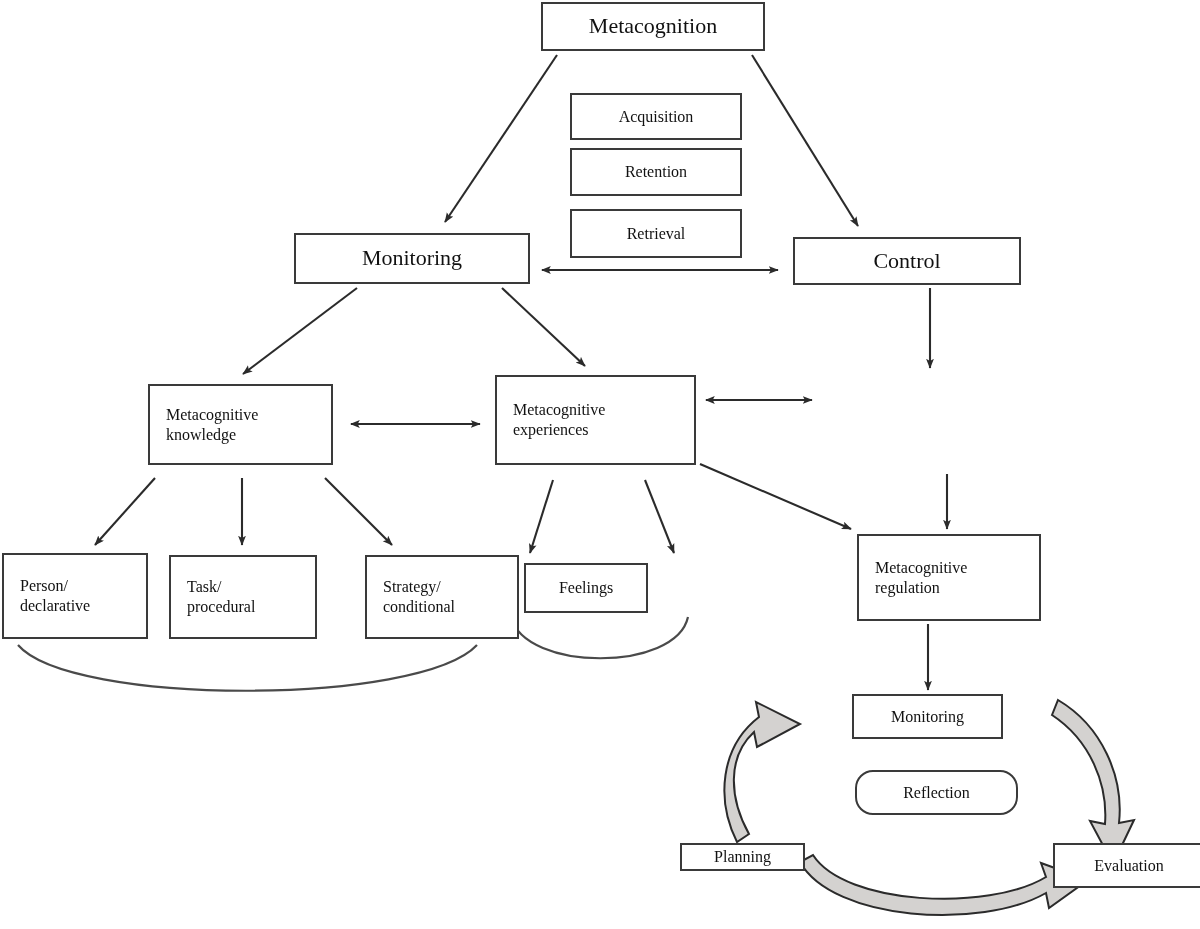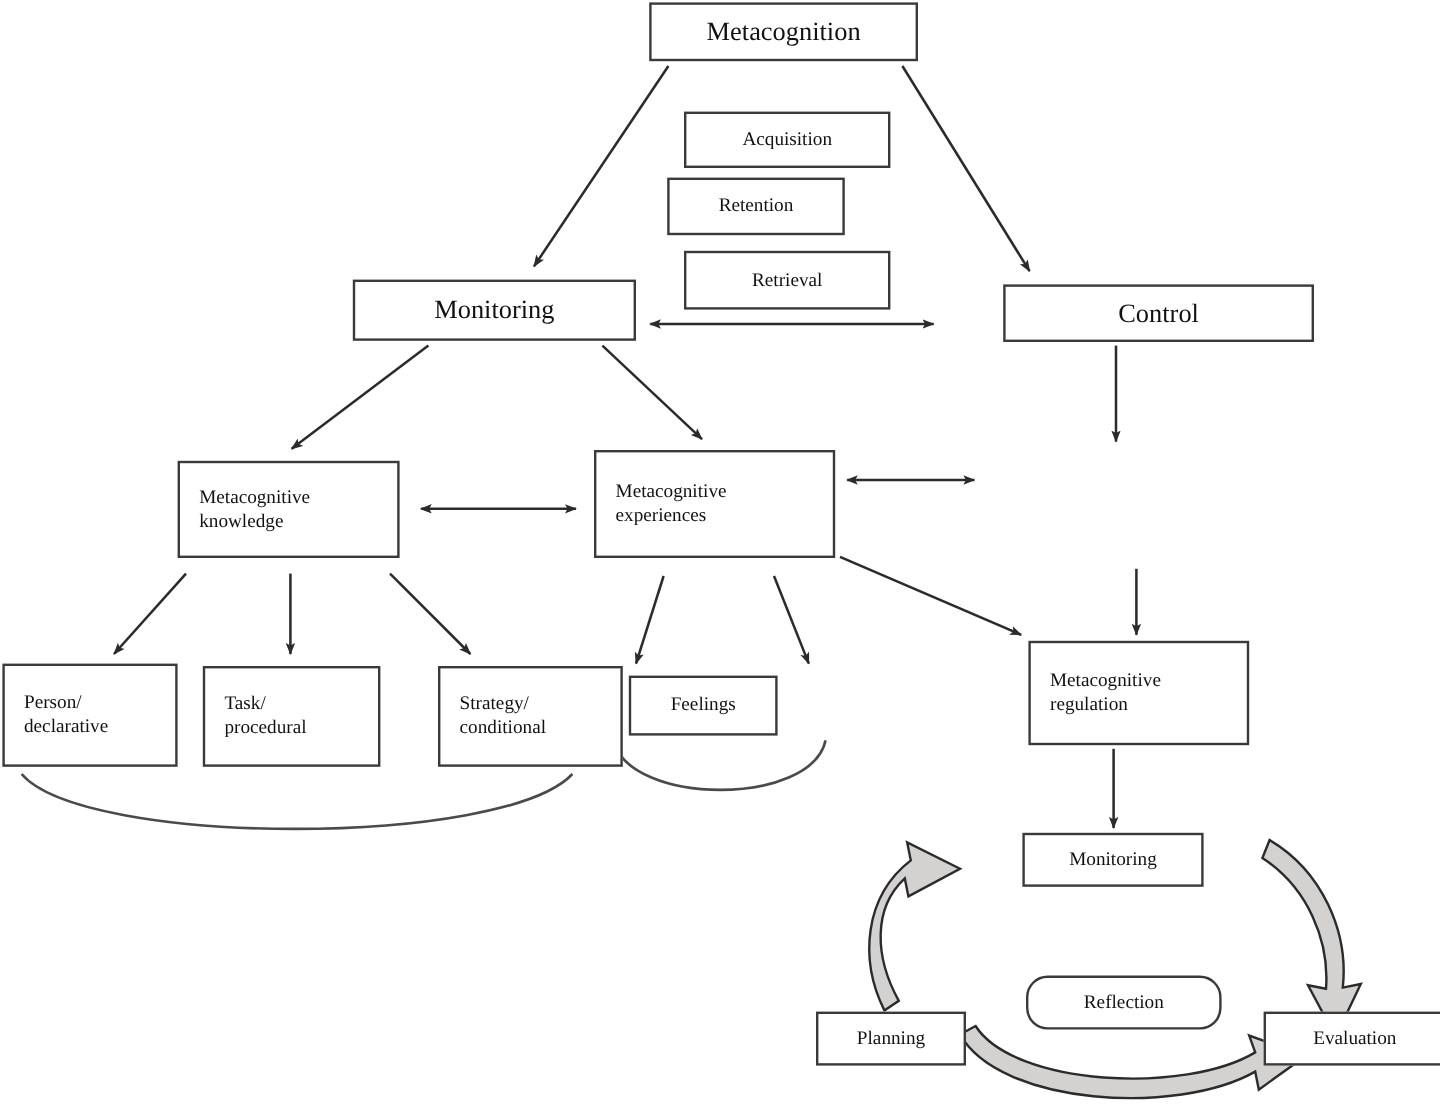--- a/index.html
+++ b/index.html
@@ -104,33 +104,33 @@
   </svg>
 
   <div class="node center fs22" style="left:541px; top:2px; width:224px; height:49px;">
     <span class="lbl">Metacognition</span>
   </div>
 
   <div class="node center fs21" style="left:570px; top:93px; width:172px; height:47px;">
     <span class="lbl">Acquisition</span>
   </div>
 
-  <div class="node center fs21" style="left:556px; top:148px; width:148px; height:48px;">
+  <div class="node center fs21" style="left:570px; top:148px; width:172px; height:48px;">
     <span class="lbl">Retention</span>
   </div>
 
   <div class="node center fs21" style="left:570px; top:209px; width:172px; height:49px;">
     <span class="lbl">Retrieval</span>
   </div>
 
   <div class="node center fs22" style="left:294px; top:233px; width:236px; height:51px;">
     <span class="lbl">Monitoring</span>
   </div>
 
-  <div class="node center fs22" style="left:836px; top:237px; width:259px; height:48px;">
+  <div class="node center fs22" style="left:793px; top:237px; width:228px; height:48px;">
     <span class="lbl">Control</span>
   </div>
 
   <div class="node left fs21" style="left:148px; top:384px; width:185px; height:81px;">
     <span class="lbl">Metacognitive
 knowledge</span>
   </div>
 
   <div class="node left fs21" style="left:495px; top:375px; width:201px; height:90px;">
     <span class="lbl">Metacognitive
@@ -160,25 +160,25 @@
 
   <div class="node left fs21" style="left:857px; top:534px; width:184px; height:87px;">
     <span class="lbl">Metacognitive
 regulation</span>
   </div>
 
   <div class="node center fs21" style="left:852px; top:694px; width:151px; height:45px;">
     <span class="lbl">Monitoring</span>
   </div>
 
-  <div class="node center fs21" style="left:855px; top:813px; width:163px; height:45px;border-radius:18px;">
+  <div class="node center fs21" style="left:855px; top:770px; width:163px; height:45px;border-radius:18px;">
     <span class="lbl">Reflection</span>
   </div>
 
-  <div class="node center fs21" style="left:680px; top:843px; width:125px; height:45px;">
+  <div class="node center fs21" style="left:680px; top:843px; width:125px; height:28px;">
     <span class="lbl">Planning</span>
   </div>
 
   <div class="node center fs21" style="left:1053px; top:843px; width:152px; height:45px;">
     <span class="lbl">Evaluation</span>
   </div>
 
 </div>
 
 </body></html>

